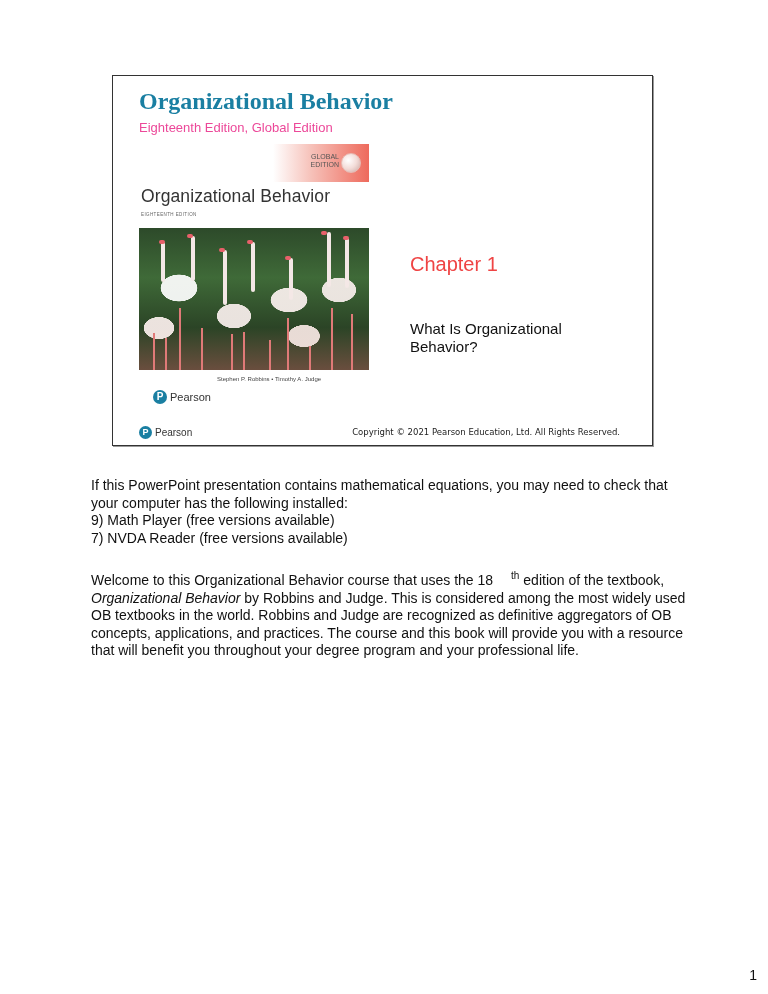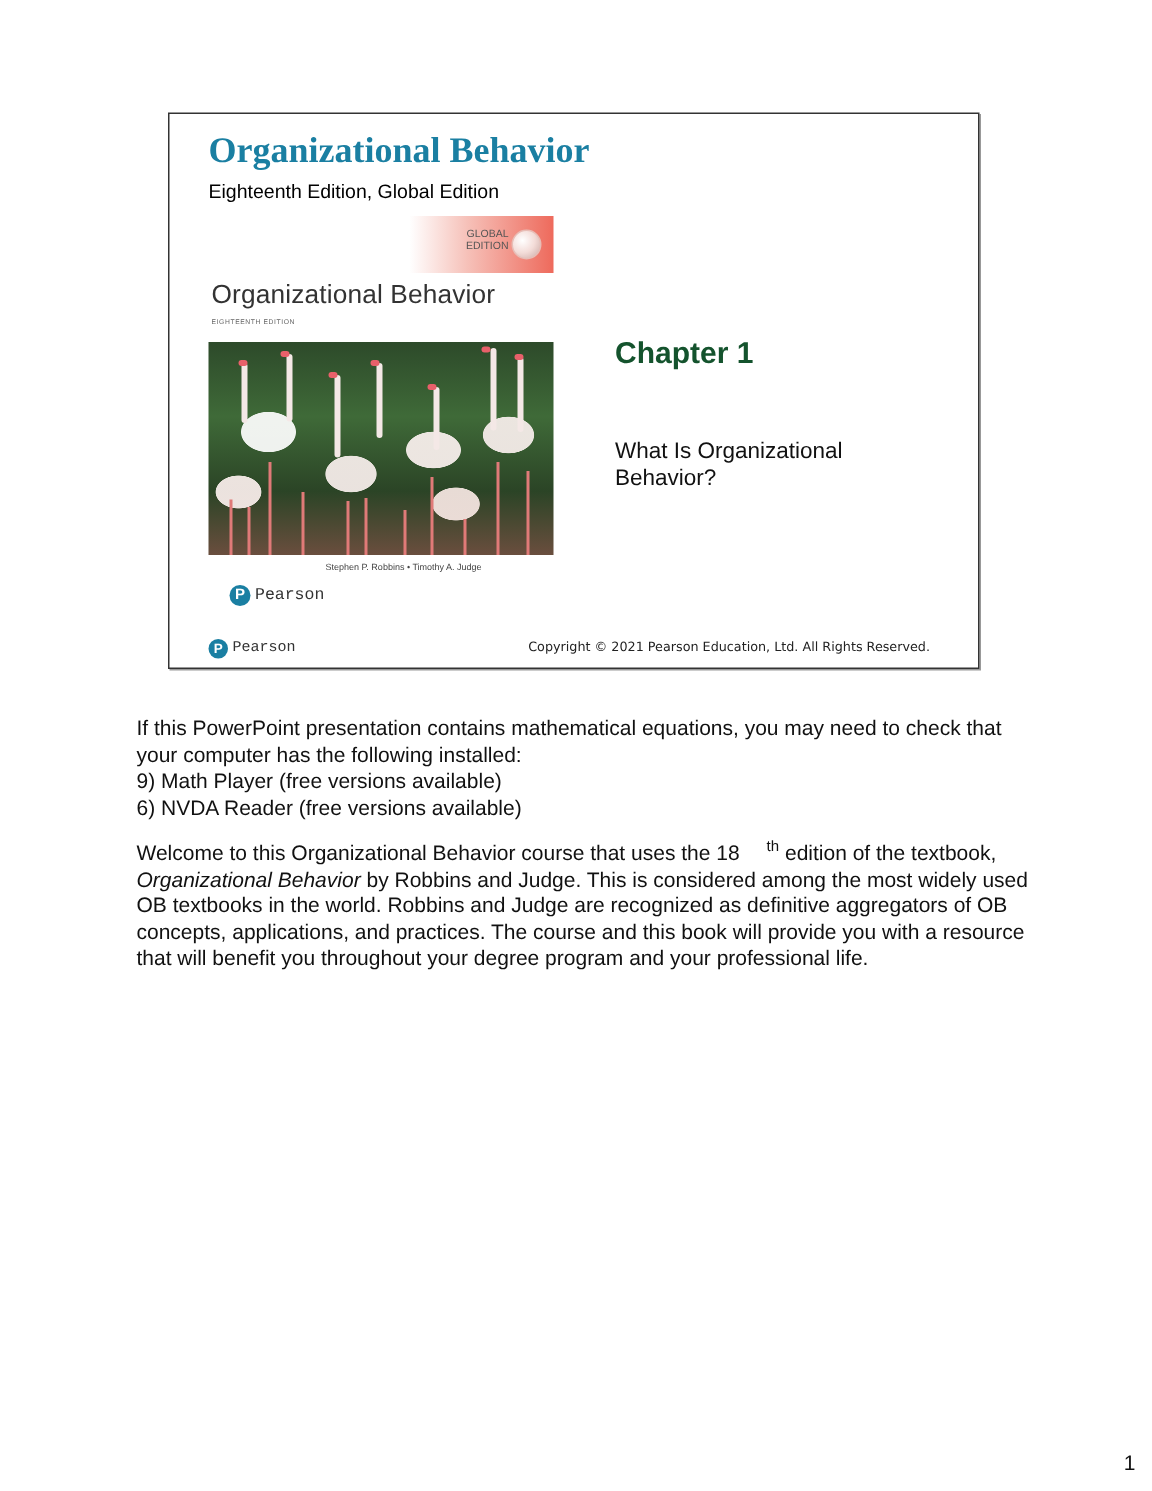--- a/index.html
+++ b/index.html
@@ -34,21 +34,21 @@
       font-weight: bold;
       font-size: 24px;
       color: #1a7fa2;
       white-space: nowrap;
     }
     .slide-subtitle {
       position: absolute;
       left: 26px;
       top: 44px;
       font-size: 13px;
-      color: #000000;
+      color: #ec4899;
       white-space: nowrap;
       text-align: center;
     }
     .cover {
       position: absolute;
       left: 26px;
       top: 68px;
       width: 230px;
       height: 268px;
       background: #ffffff;
@@ -155,35 +155,36 @@
       border-radius: 50%;
       background: #1a7fa2;
       color: #ffffff;
       font-weight: bold;
       font-size: 10px;
       line-height: 14px;
       text-align: center;
       font-family: "Liberation Sans", sans-serif;
     }
     .p-logo-text {
-      font-family: Liberation Mono, monospace;
+      font-family: Liberation Sans, sans-serif;
       font-size: 11px;
       color: #333333;
     }
     .chapter-block {
       position: absolute;
       left: 297px;
       top: 148px;
     }
     .chapter-title {
       font-size: 20px;
-      font-weight: bold;
-      color: #14532d;
+      font-weight: normal;
+      color: #ef4444;
       line-height: 24px;
       white-space: nowrap;
+      margin-top: 28px;
     }
     .chapter-sub {
       font-size: 15px;
       color: #111111;
       line-height: 18px;
       width: 200px;
       margin-top: 44px;
     }
     .slide-footer-logo {
       position: absolute;
@@ -217,21 +218,21 @@
       top: 477px;
       width: 600px;
       font-size: 14px;
       line-height: 17.5px;
       color: #111111;
     }
     .notes p {
       margin: 0;
     }
     .notes .intro {
-      margin-bottom: 13px;
+      margin-bottom: 25px;
     }
     .notes sup {
       font-size: 10px;
       line-height: 0;
       margin-left: 18px;
     }
     .notes em {
       font-style: italic;
     }
     .page-number {
@@ -303,18 +304,18 @@
     <div class="p-logo">P</div>
     <div class="p-logo-text">Pearson</div>
   </div>
   <div class="slide-copyright">Copyright © 2021 Pearson Education, Ltd. All Rights Reserved.</div>
 </div>
 
 <div class="notes">
   <div class="intro">
     <p>If this PowerPoint presentation contains mathematical equations, you may need to check that your computer has the following installed:</p>
     <p>9) Math Player (free versions available)</p>
-    <p>6) NVDA Reader (free versions available)</p>
+    <p>7) NVDA Reader (free versions available)</p>
   </div>
   <p><span>Welcome to this Organizational Behavior course that uses the 18</span><sup>th</sup><span> edition of the textbook, </span><em>Organizational Behavior</em><span> by Robbins and Judge. This is considered among the most widely used OB textbooks in the world. Robbins and Judge are recognized as definitive aggregators of OB concepts, applications, and practices. The course and this book will provide you with a resource that will benefit you throughout your degree program and your professional life.</span></p>
 </div>
 
 <div class="page-number">1</div>
 
 </body></html>

